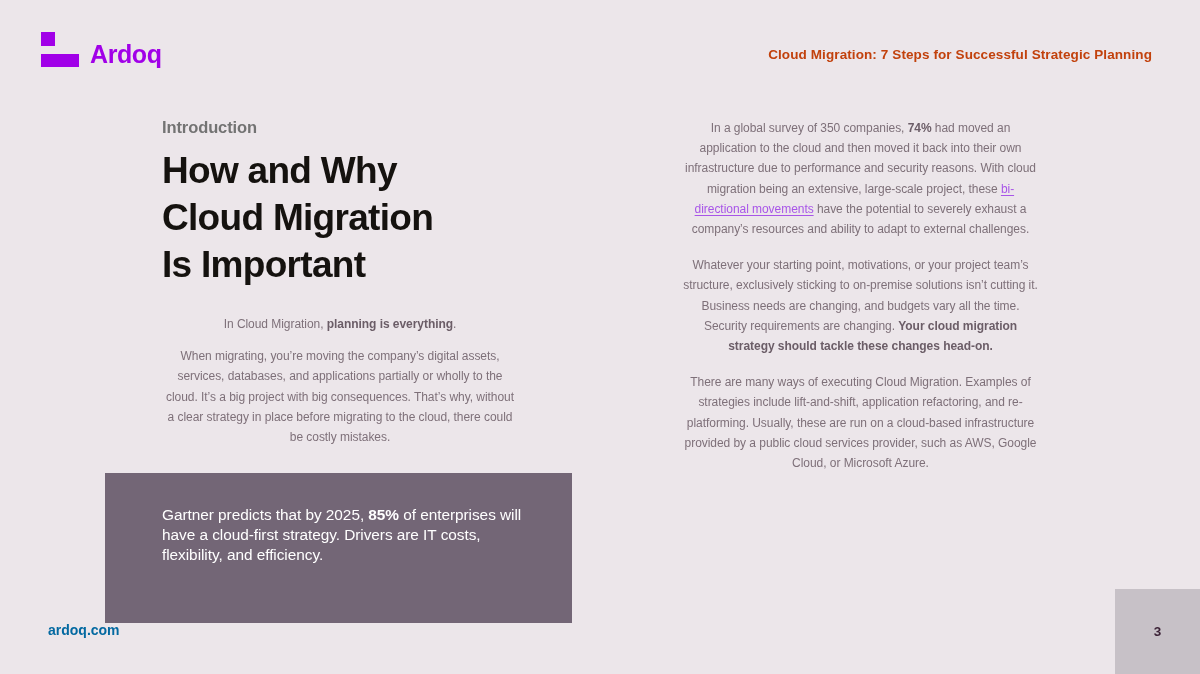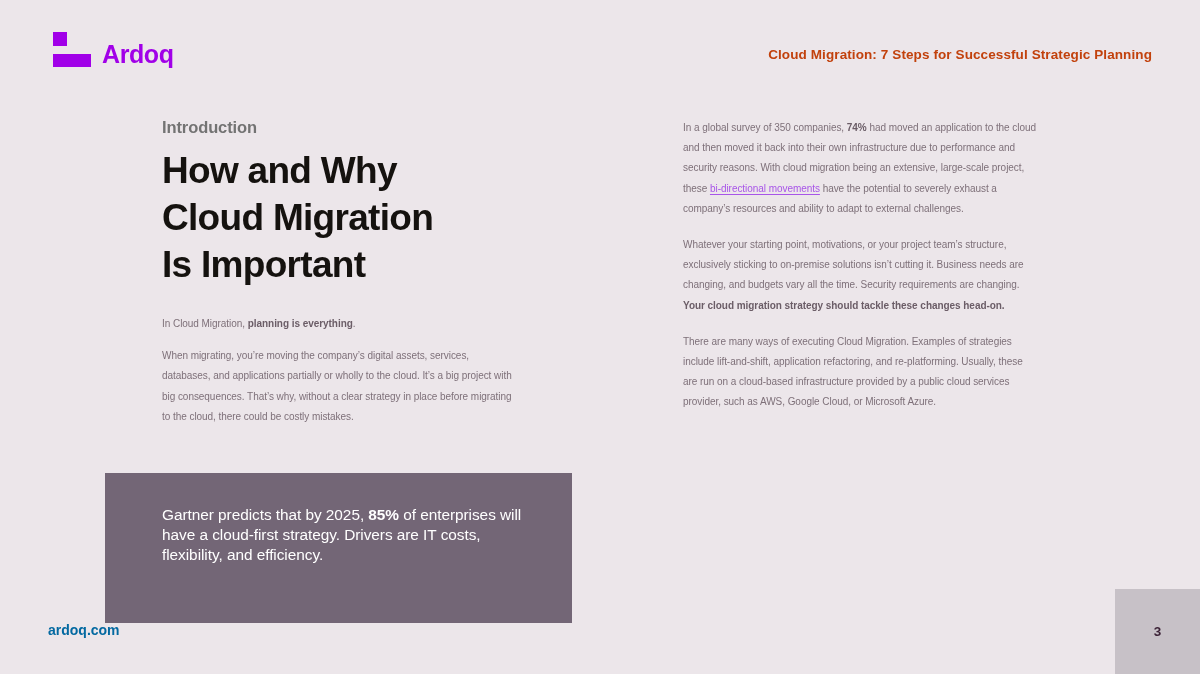--- a/index.html
+++ b/index.html
@@ -26,21 +26,21 @@
   .header {
     position: absolute;
     top: 0;
     left: 0;
     width: 1200px;
     height: 96px;
   }
 
   .logo {
     position: absolute;
-    left: 52px;
+    left: 40px;
     top: 28px;
     display: flex;
     align-items: flex-end;
     height: 42px;
   }
   .logo-mark {
     position: relative;
     width: 40px;
     height: 40px;
     margin-right: 10px;
@@ -108,25 +108,26 @@
     font-size: 37px;
     font-weight: bold;
     color: #15120f;
     line-height: 47px;
     letter-spacing: -0.7px;
     margin: 0 0 26px 0;
   }
   .headline .hl-line { display: block; }
 
   .body-p {
-    font-size: 10px;
+    font-size: 12px;
     line-height: 20.2px;
     color: #7e7079;
     margin: 0 0 12px 0;
     letter-spacing: -0.05px;
+    text-align: center;
   }
   .body-p:last-child { margin-bottom: 0; }
   .body-p b, .body-p strong {
     color: #6b5d67;
     font-weight: bold;
   }
   .link {
     color: #a855e8;
     text-decoration: underline;
     text-underline-offset: 2px;

